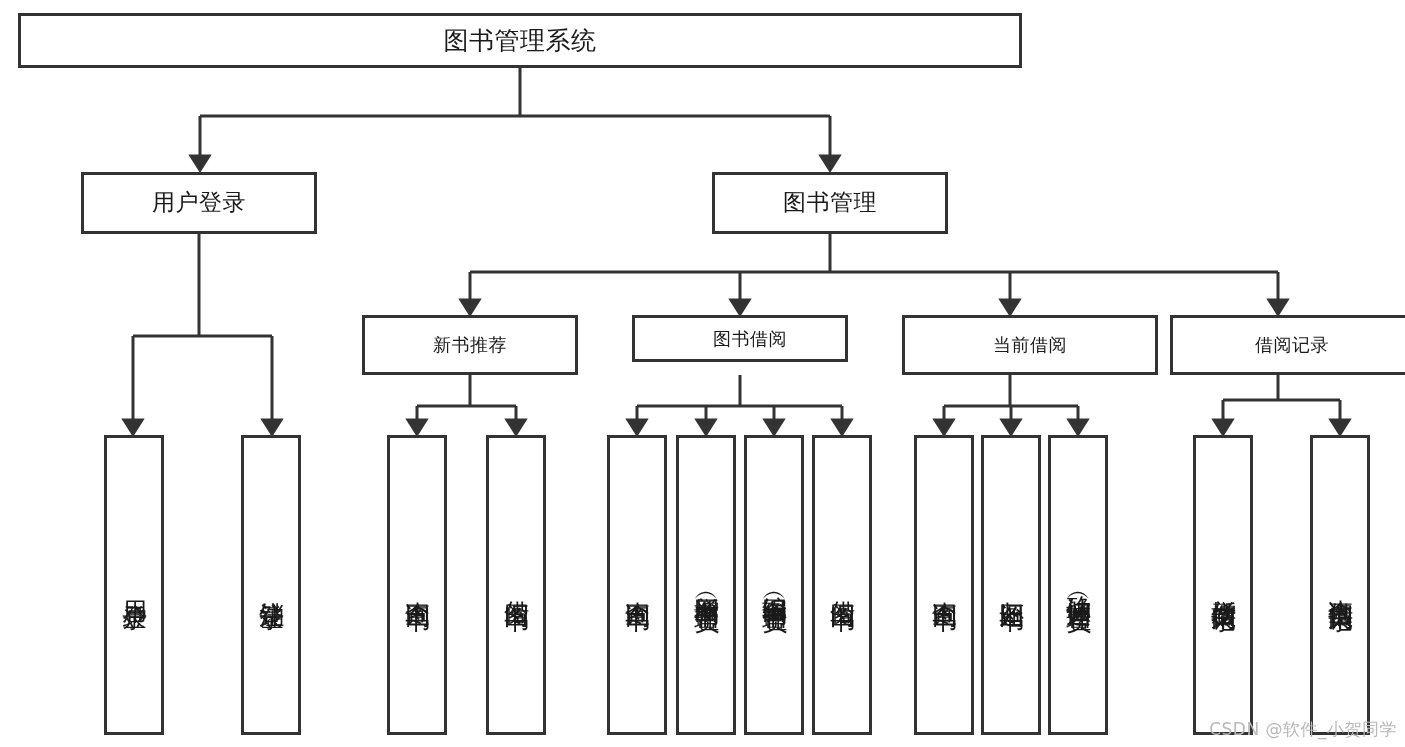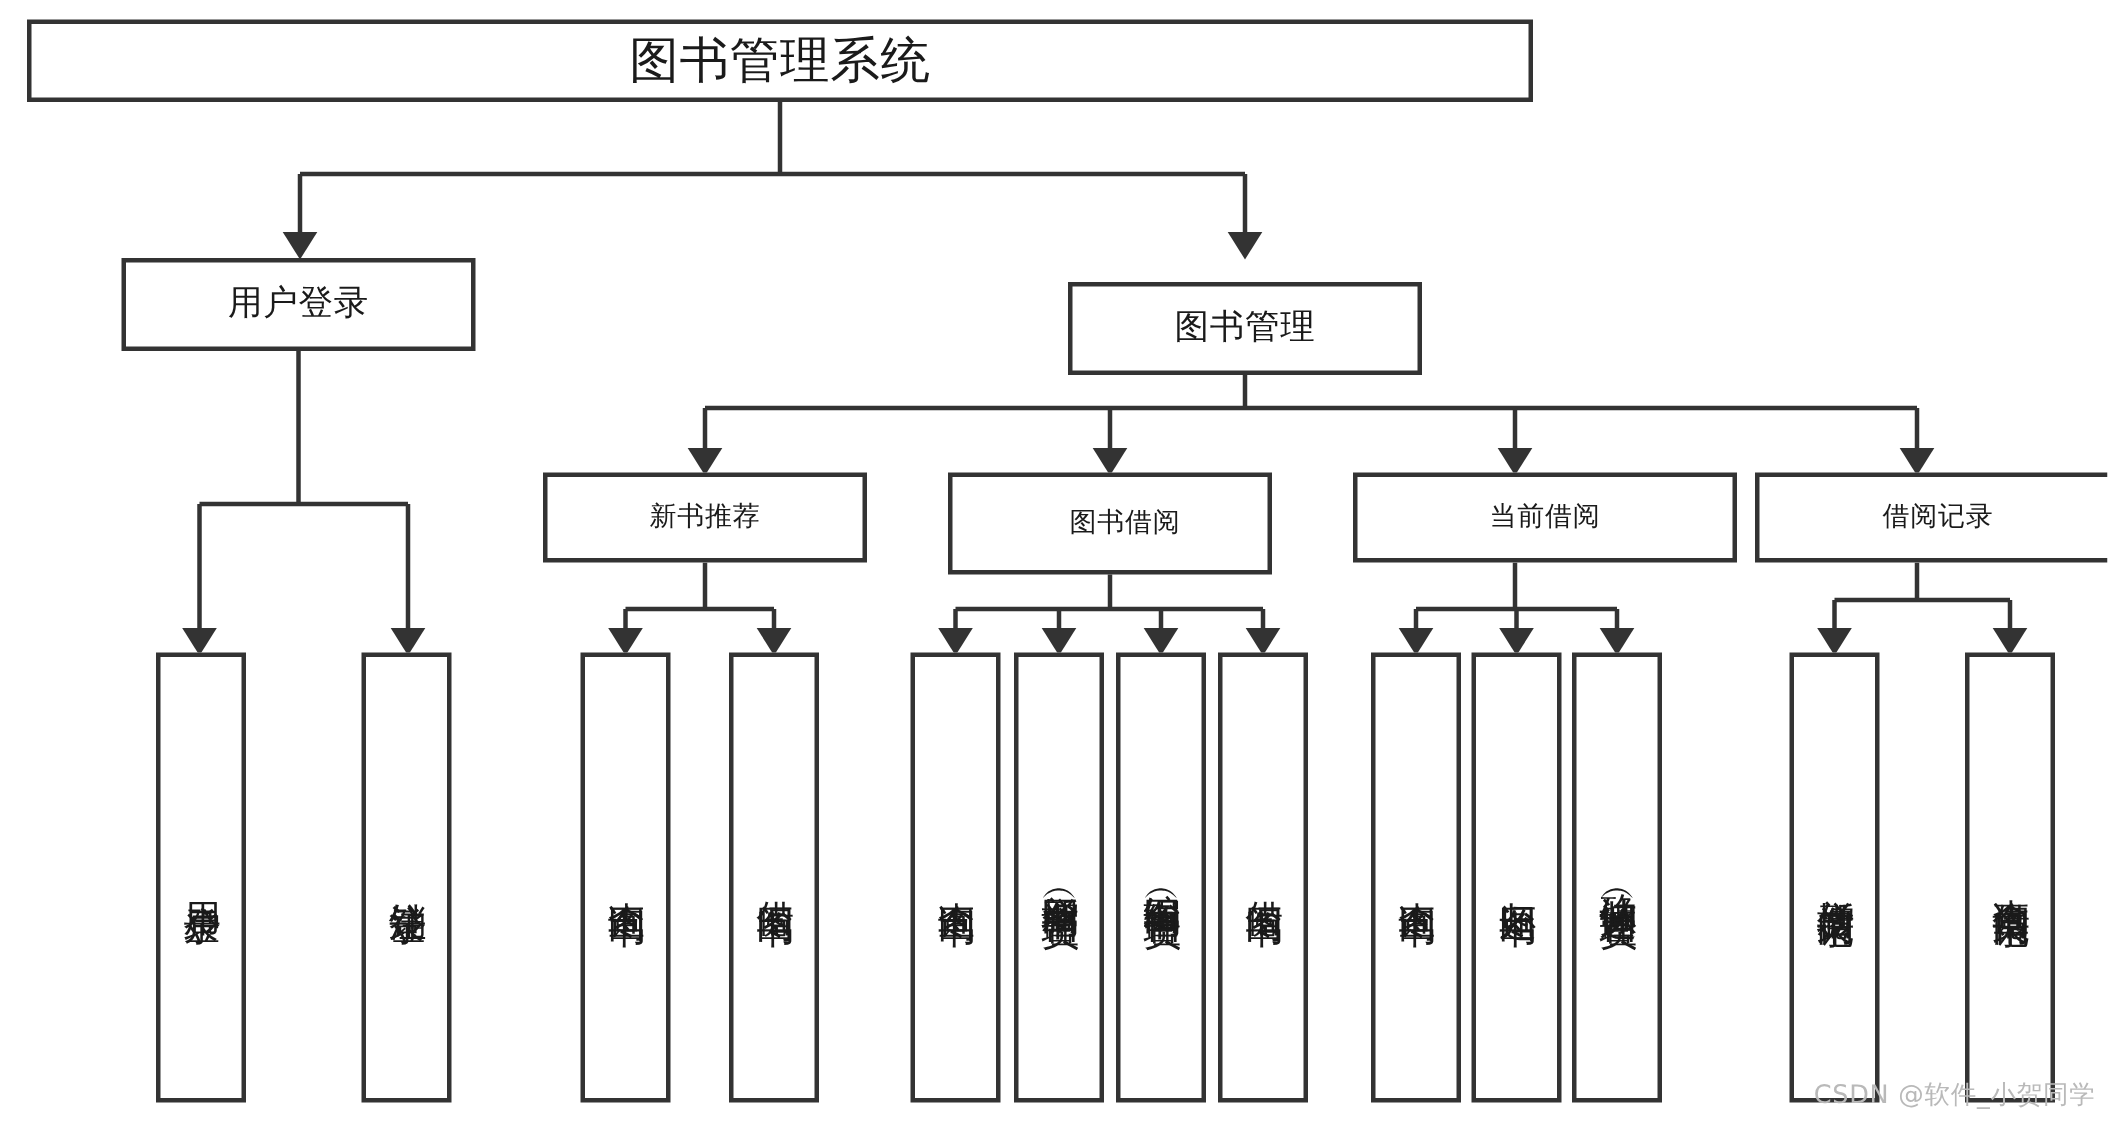--- a/index.html
+++ b/index.html
@@ -37,21 +37,21 @@
   .node .label {
     display: block;
     text-align: center;
     line-height: 1.18;
     letter-spacing: 0.5px;
     white-space: nowrap;
   }
   .node.root {
     border-width: 3px;
   }
-  .node.root .label { font-size: 33px; }
+  .node.root .label { font-size: 25px; }
   .node.level2 .label { font-size: 23px; }
   .node.level3 .label { font-size: 18px; text-align: right; }
   .node.leaf {
     border-width: 3px;
   }
   .node.leaf .label {
     writing-mode: vertical-rl;
     text-orientation: upright;
     font-size: 25px;
     line-height: 1.14;
@@ -126,28 +126,28 @@
     </g>
   </svg>
 
   <div class="node root" style="left:18px; top:13px; width:1004px; height:55px;">
     <span class="label">图书管理系统</span>
   </div>
 
   <div class="node level2" style="left:81px; top:172px; width:236px; height:62px;">
     <span class="label">用户登录</span>
   </div>
-  <div class="node level2" style="left:712px; top:172px; width:236px; height:62px;margin-top:16px;">
+  <div class="node level2" style="left:712px; top:172px; width:236px; height:62px;">
     <span class="label">图书管理</span>
   </div>
 
   <div class="node level3" style="left:362px; top:315px; width:216px; height:60px;">
     <span class="label">新书推荐</span>
   </div>
-  <div class="node level3" style="left:632px; top:315px; width:216px; height:68px;padding-left:20px;">
+  <div class="node level3" style="left:632px; top:315px; width:216px; height:47px;padding-left:20px;">
     <span class="label">图书借阅</span>
   </div>
   <div class="node level3" style="left:902px; top:315px; width:256px; height:60px;">
     <span class="label">当前借阅</span>
   </div>
   <div class="node level3" style="left:1170px; top:315px; width:244px; height:60px;">
     <span class="label">借阅记录</span>
   </div>
 
   <div class="node leaf" style="left:104px; top:435px; width:60px; height:300px;">

